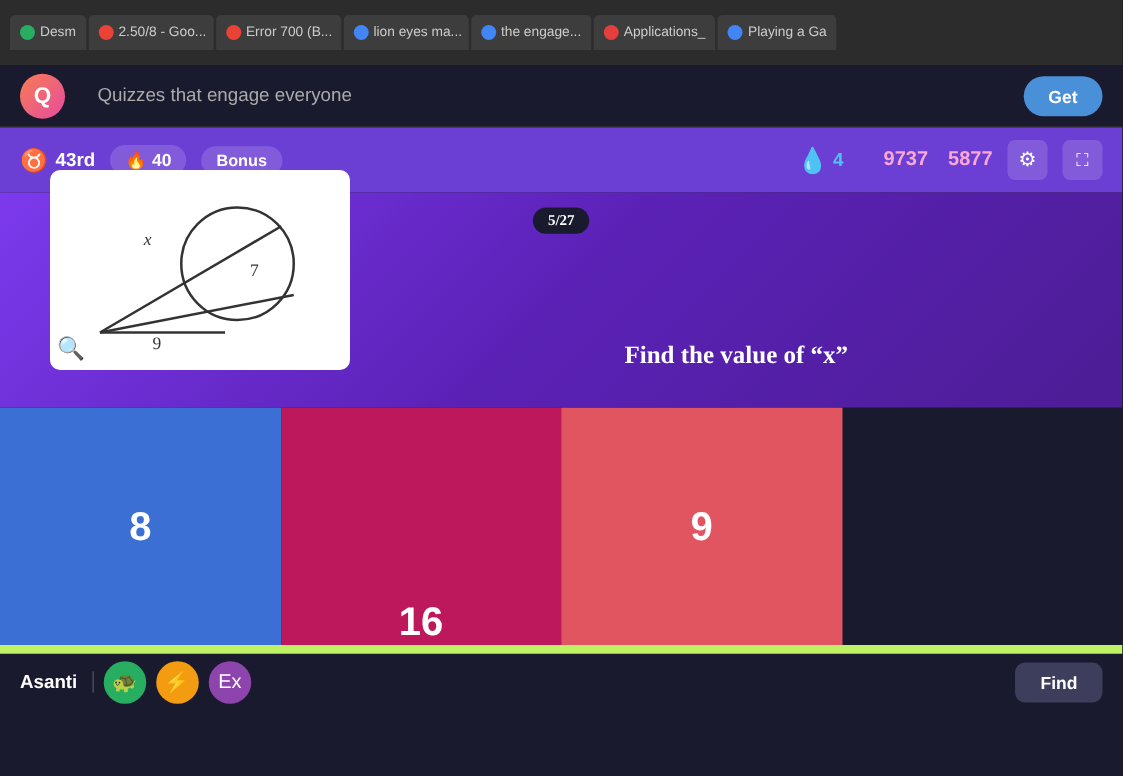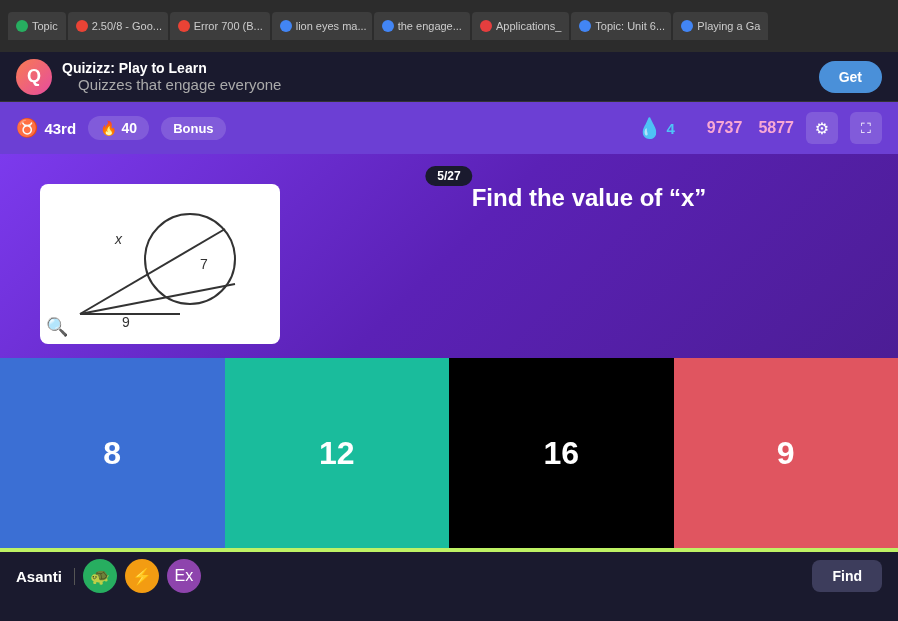--- a/index.html
+++ b/index.html
@@ -185,24 +185,25 @@
       justify-content: center;
       cursor: pointer;
       font-size: 14px;
       color: white;
     }
 
     
     .question-area {
       background: linear-gradient(135deg, #7c3aed, #5b21b6, #4c1d95);
       display: flex;
-      align-items: flex-start;
+      align-items: flex-end;
       padding: 30px 40px;
       position: relative;
-      height: 204px;
+      height: 172px;
+      font-family: Liberation Serif, serif;
     }
     .progress-pill {
       position: absolute;
       top: 12px;
       left: 50%;
       transform: translateX(-50%);
       background: #1a1a2e;
       color: white;
       border-radius: 12px;
       padding: 3px 12px;
@@ -229,21 +230,21 @@
       bottom: 6px;
       left: 6px;
       font-size: 18px;
       color: #555;
       cursor: pointer;
     }
     .question-text {
       flex: 1;
       text-align: center;
       color: white;
-      font-size: 24px;
+      font-size: 20px;
       font-weight: 700;
       padding-left: 40px;
     }
 
     
     .answer-grid {
       display: grid;
       grid-template-columns: repeat(4, 1fr);
       gap: 0;
       height: 190px;
@@ -253,31 +254,31 @@
       align-items: center;
       justify-content: center;
       font-size: 32px;
       font-weight: 700;
       color: white;
       cursor: pointer;
       transition: filter 0.1s;
     }
     .answer-card.blue { background: #3b6fd4; }
     .answer-card.teal { background: #1abc9c; }
-    .answer-card.orange { background: #000000; }
+    .answer-card.orange { background: #be185d; align-items: flex-end; }
     .answer-card.red { background: #e05560; }
 
     
     .footer-bar {
       background: #1a1a2e;
       height: 52px;
       display: flex;
       align-items: center;
       padding: 0 16px;
-      border-top: 4px solid #bef264;
+      border-top: 7px solid #bef264;
     }
     .user-name {
       color: white;
       font-size: 15px;
       font-weight: 600;
       padding-right: 12px;
       border-right: 1px solid #555;
       margin-right: 8px;
     }
     .footer-icons {
@@ -309,58 +310,53 @@
       cursor: pointer;
     }
   </style>
 </head>
 <body>
 
 <div class="browser-chrome">
   <div class="tab-row">
     <div class="browser-tab">
       <div class="browser-tab-icon" style="background:#27ae60"></div>
-      <span>Topic</span>
+      <span>Desm</span>
     </div>
     <div class="browser-tab">
       <div class="browser-tab-icon" style="background:#ea4335"></div>
       <span>2.50/8 - Goo...</span>
     </div>
     <div class="browser-tab">
       <div class="browser-tab-icon" style="background:#ea4335"></div>
       <span>Error 700 (B...</span>
     </div>
     <div class="browser-tab">
       <div class="browser-tab-icon" style="background:#4285f4"></div>
       <span>lion eyes ma...</span>
     </div>
     <div class="browser-tab">
       <div class="browser-tab-icon" style="background:#4285f4"></div>
       <span>the engage...</span>
     </div>
     <div class="browser-tab">
       <div class="browser-tab-icon" style="background:#e53e3e"></div>
       <span>Applications_</span>
-    </div>
-    <div class="browser-tab">
-      <div class="browser-tab-icon" style="background:#4285f4"></div>
-      <span>Topic: Unit 6...</span>
     </div>
     <div class="browser-tab">
       <div class="browser-tab-icon" style="background:#4285f4"></div>
       <span>Playing a Ga</span>
     </div>
   </div>
 </div>
 
 <div class="header-bar">
   <div class="logo-area">
     <div class="logo-circle">Q</div>
     <div class="logo-text">
-      <h2>Quizizz: Play to Learn</h2>
       <p>Quizzes that engage everyone</p>
     </div>
   </div>
   <button class="get-button">Get</button>
 </div>
 
 <div class="stats-bar">
   <div class="rank-badge">
     <span class="rank-icon">♉</span>
     <span>43rd</span>
@@ -403,23 +399,20 @@
     </svg>
     <div class="zoom-icon">🔍</div>
   </div>
 
   <div class="question-text">Find the value of “x”</div>
 </div>
 
 <div class="answer-grid">
   <div class="answer-card blue">
     <span>8</span>
-  </div>
-  <div class="answer-card teal">
-    <span>12</span>
   </div>
   <div class="answer-card orange">
     <span>16</span>
   </div>
   <div class="answer-card red">
     <span>9</span>
   </div>
 </div>
 
 <div class="footer-bar">

